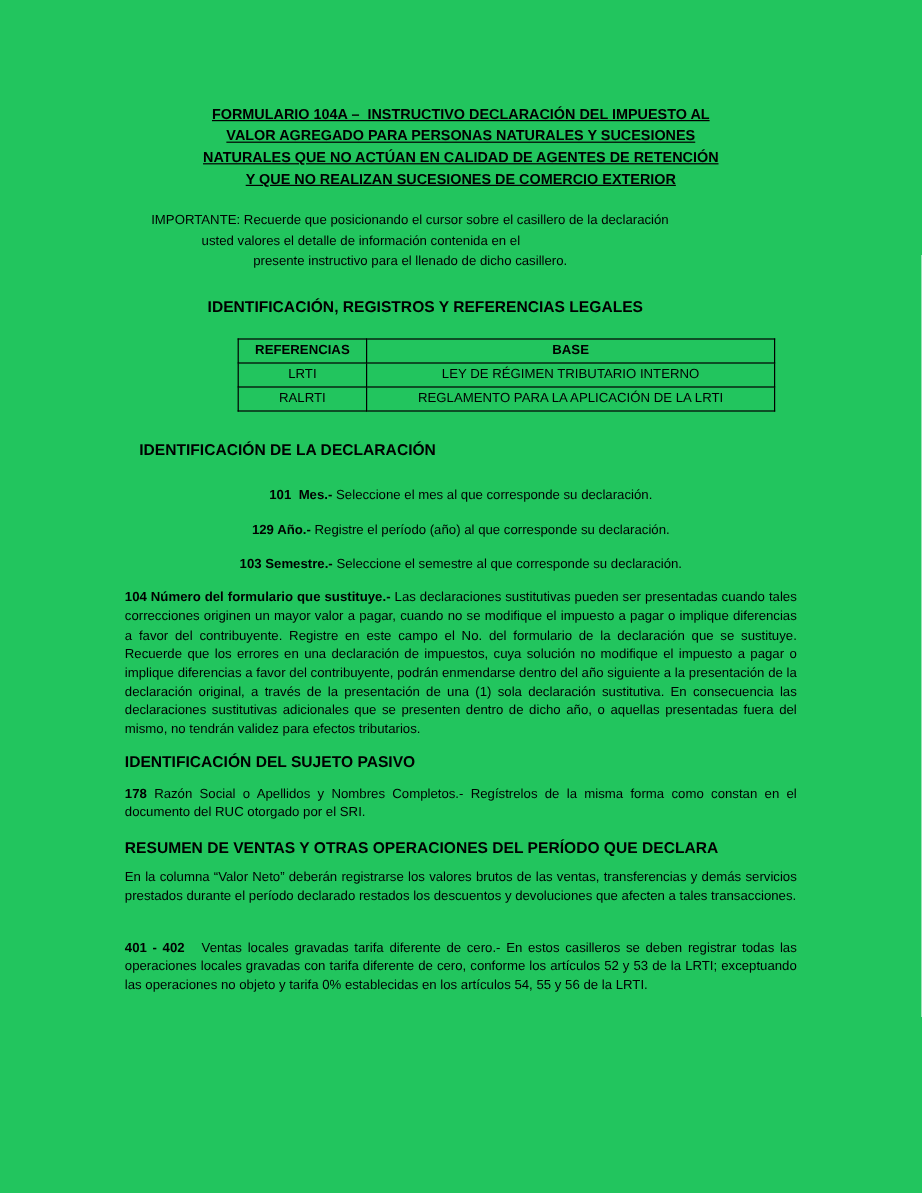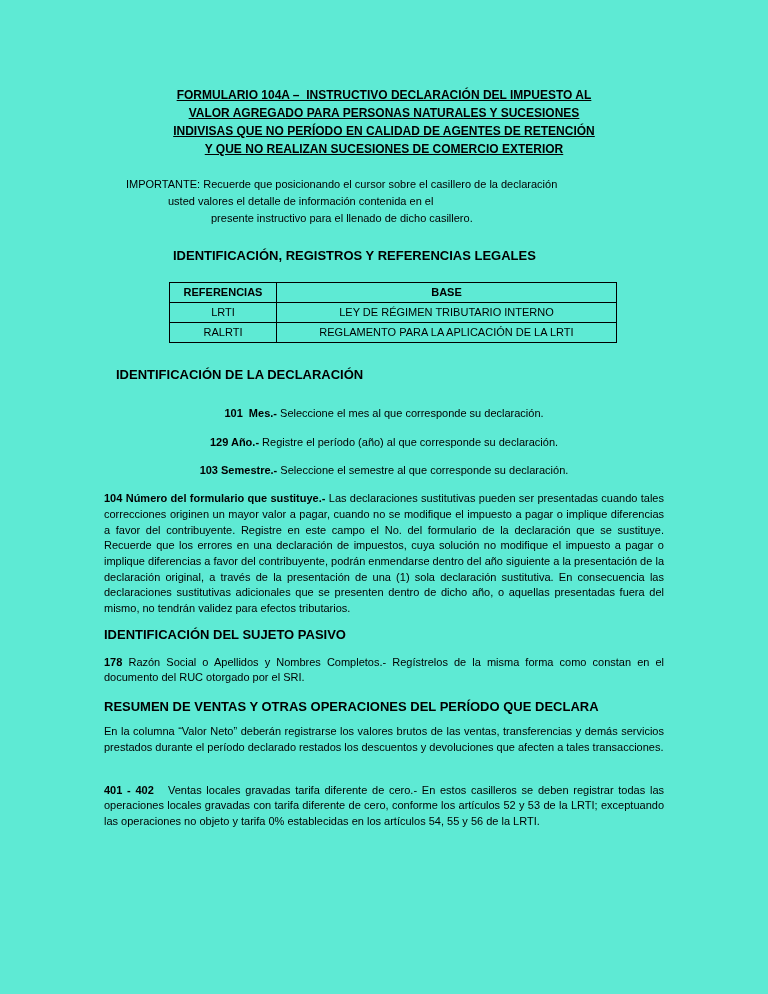--- a/index.html
+++ b/index.html
@@ -1,21 +1,21 @@
 <!DOCTYPE html>
 <html><head>
 <meta charset="utf-8">
 <style>
   html, body { margin: 0; padding: 0; background: #ffffff; }
   .page {
     position: relative;
     width: 768px;
     height: 994px;
     margin: 0 auto;
-    background: #5eead4;
+    background: #22c55e;
     color: #000000;
     font-family: "Liberation Sans", "DejaVu Sans", sans-serif;
     font-size: 11px;
     line-height: 15.7px;
     padding: 0 104px;
     box-sizing: border-box;
     overflow: hidden;
   }
   .title-block {
     margin-top: 86px;
@@ -34,21 +34,21 @@
     font-size: 13px;
     line-height: 15px;
   }
   .h-legal   { margin-top: 21px; margin-left: 69px; }
   .h-declar  { margin-top: 24px; margin-left: 12px; }
   .h-sujeto  { margin-top: 10px; }
   .h-resumen { margin-top: 13px; }
   table.refs {
     border-collapse: collapse;
     margin-top: 19px;
-    margin-left: 65px;
+    margin-left: 94px;
     width: 447px;
     table-layout: fixed;
   }
   table.refs th, table.refs td {
     border: 1.5px solid #000000;
     height: 19px;
     padding: 0 5px;
     font-size: 11px;
     vertical-align: middle;
   }
@@ -65,21 +65,21 @@
   b { font-weight: bold; }
 </style>
 </head>
 <body>
 
 <div class="page">
 
   <div class="title-block">
     <div class="title-line">FORMULARIO 104A –&nbsp; INSTRUCTIVO DECLARACIÓN DEL IMPUESTO AL</div>
     <div class="title-line">VALOR AGREGADO PARA PERSONAS NATURALES Y SUCESIONES</div>
-    <div class="title-line">INDIVISAS QUE NO PERÍODO EN CALIDAD DE AGENTES DE RETENCIÓN</div>
+    <div class="title-line">NATURALES QUE NO ACTÚAN EN CALIDAD DE AGENTES DE RETENCIÓN</div>
     <div class="title-line">Y QUE NO REALIZAN SUCESIONES DE COMERCIO EXTERIOR</div>
   </div>
 
   <div class="importante">
     <div class="l1">IMPORTANTE: Recuerde que posicionando el cursor sobre el casillero de la declaración</div>
     <div class="l2">usted valores el detalle de información contenida en el</div>
     <div class="l3">presente instructivo para el llenado de dicho casillero.</div>
   </div>
 
   <div class="heading h-legal">IDENTIFICACIÓN, REGISTROS Y REFERENCIAS LEGALES</div>

